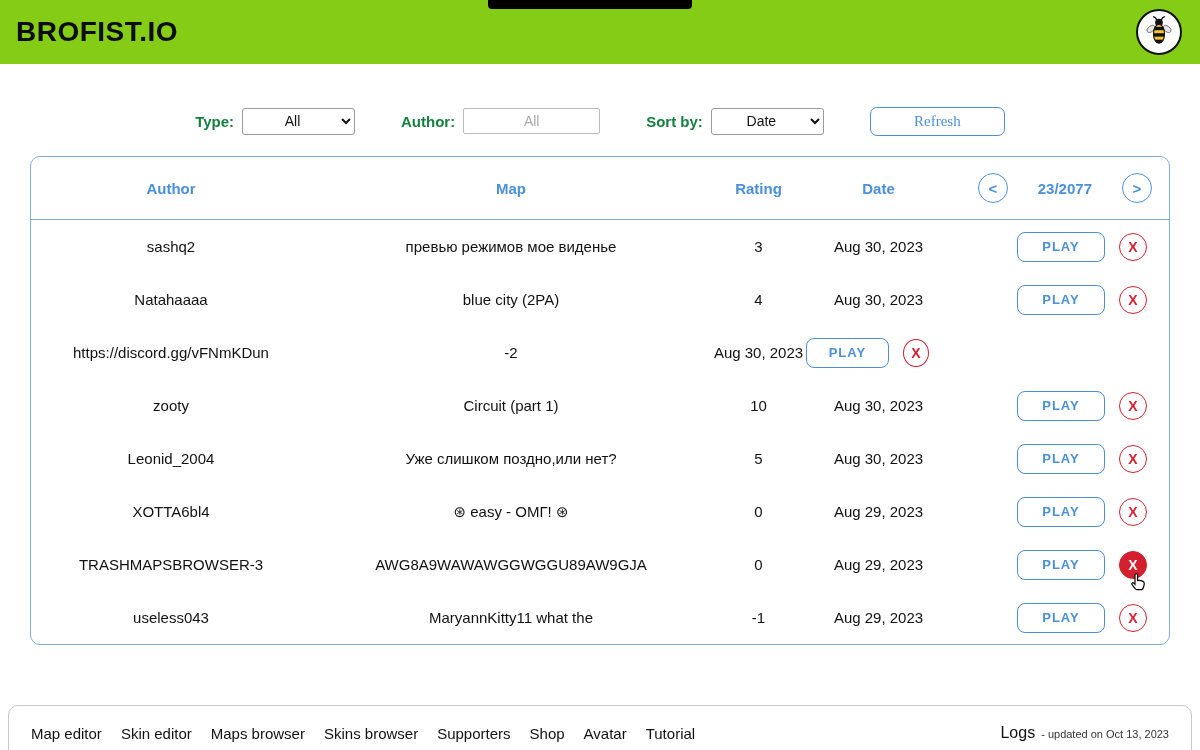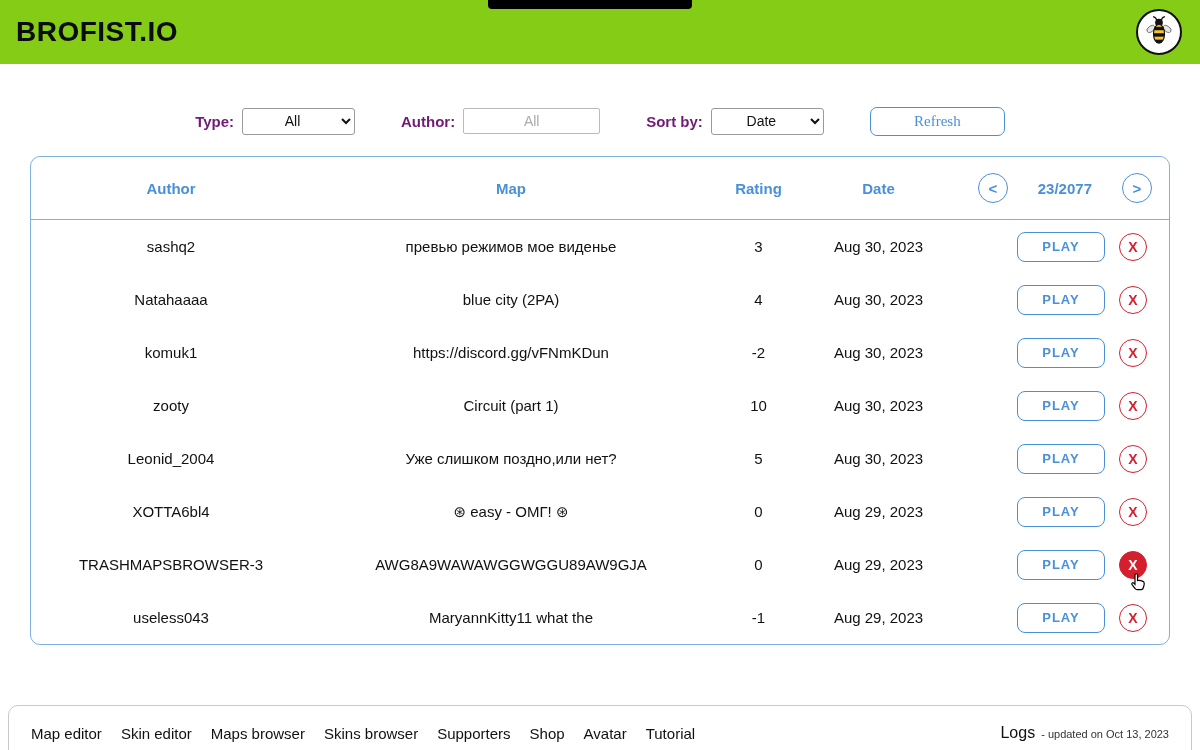--- a/index.html
+++ b/index.html
@@ -15,21 +15,21 @@
   }
   
   .notch{position:absolute;top:0;left:488px;width:204px;height:9px;background:#000;border-radius:0 0 4px 4px;z-index:30;}
   
   .header{height:64px;background:#84cc16;display:flex;align-items:center;position:relative;}
   .logo{font-size:28px;font-weight:800;letter-spacing:0.5px;padding-left:16px;color:#0c0c0c;}
   .bee-circle{position:absolute;top:9px;right:18px;width:46px;height:46px;border:2.5px solid #111;border-radius:50%;background:#fff;display:flex;align-items:center;justify-content:center;}
   
   .filters{margin-top:42px;height:30px;display:flex;align-items:center;justify-content:center;gap:8px;}
   .filters .spacer{width:30px;}
-  .flabel{font-size:15px;font-weight:600;color:#701a75;}
+  .flabel{font-size:15px;font-weight:600;color:#15803d;}
   select.fselect{width:113px;height:27px;font-size:14px;font-family:inherit;border:1px solid #9a9a9a;border-radius:3px;background:#fff;text-align:center;text-align-last:center;color:#111;}
   input.finput{width:137px;height:26px;border:1px solid #bbb;border-radius:2px;font-size:14px;font-family:inherit;text-align:center;}
   input.finput::placeholder{color:#aaa;}
   .refresh-btn{width:135px;height:29px;border:1.5px solid var(--accent);border-radius:7px;background:#fff;color:var(--accent);font-size:15px;font-family:Liberation Serif, serif;cursor:pointer;}
   
   .maps-table{width:1140px;margin:20px auto 0;border:1px solid var(--border-blue);border-radius:10px;background:#fff;overflow:hidden;}
   .thead{display:grid;grid-template-columns:280px 400px 95px 145px 1fr;height:63px;align-items:center;border-bottom:1px solid var(--border-blue);}
   .thead .hcell{text-align:center;color:var(--accent);font-weight:700;font-size:15px;}
   .pager{display:flex;align-items:center;justify-content:flex-end;gap:30px;padding-right:17px;}
   .pager-btn{width:30px;height:30px;border:1.5px solid var(--accent);border-radius:50%;background:#fff;color:var(--accent);font-size:15px;font-weight:700;font-family:inherit;display:flex;align-items:center;justify-content:center;cursor:pointer;padding:0;line-height:1;}
@@ -128,21 +128,20 @@
     <div class="cell">blue city (2PA)</div>
     <div class="cell">4</div>
     <div class="cell">Aug 30, 2023</div>
     <div class="actions">
       <button class="play-btn">PLAY</button>
       <button class="x-btn">X</button>
     </div>
   </div>
 
   <div class="trow">
-    <div class="cell">komuk1</div>
     <div class="cell">https://discord.gg/vFNmKDun</div>
     <div class="cell">-2</div>
     <div class="cell">Aug 30, 2023</div>
     <div class="actions">
       <button class="play-btn">PLAY</button>
       <button class="x-btn">X</button>
     </div>
   </div>
 
   <div class="trow">

